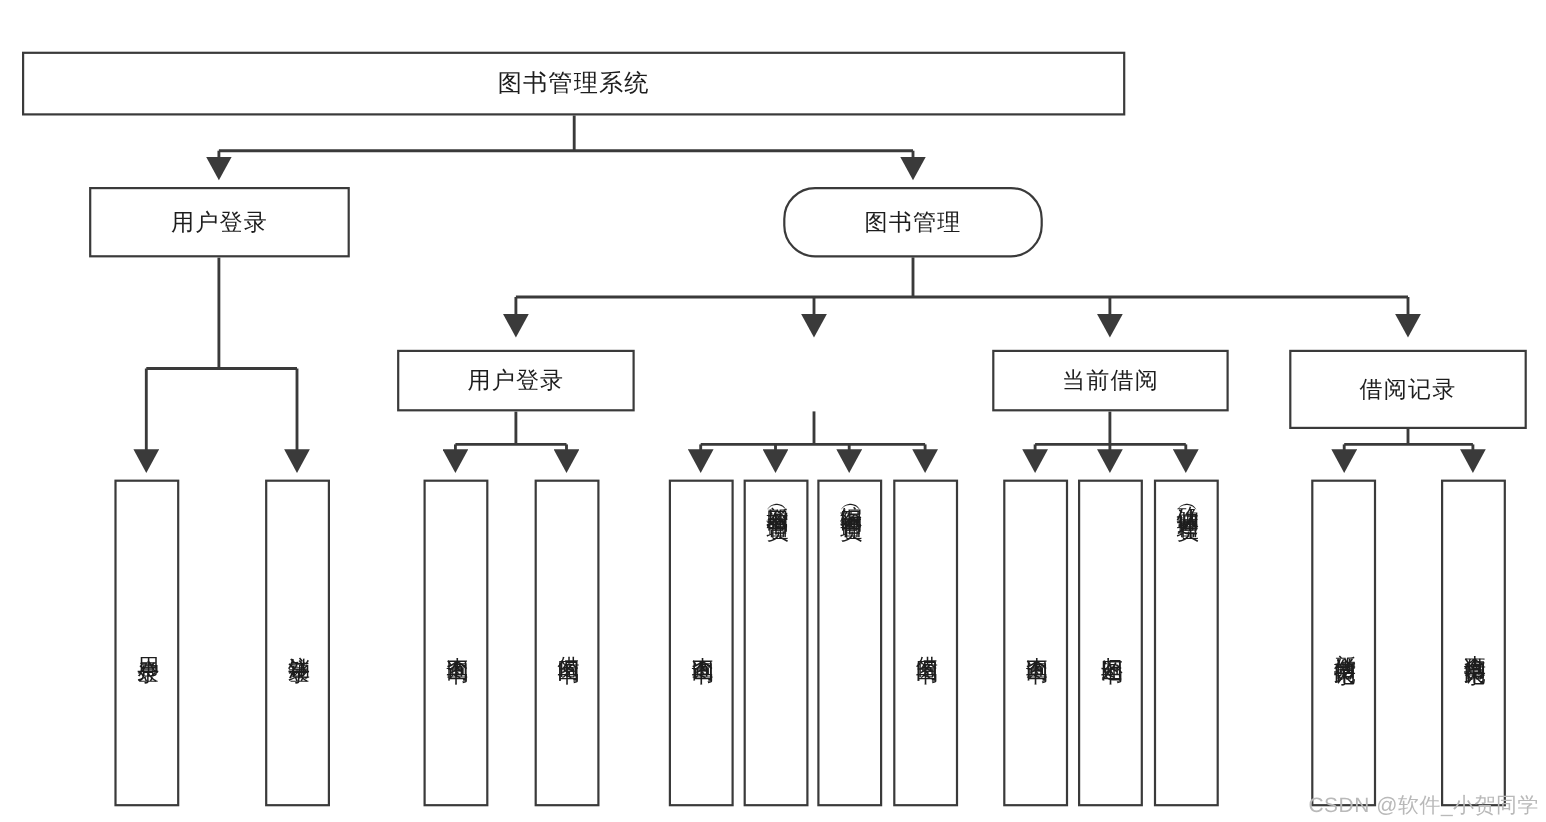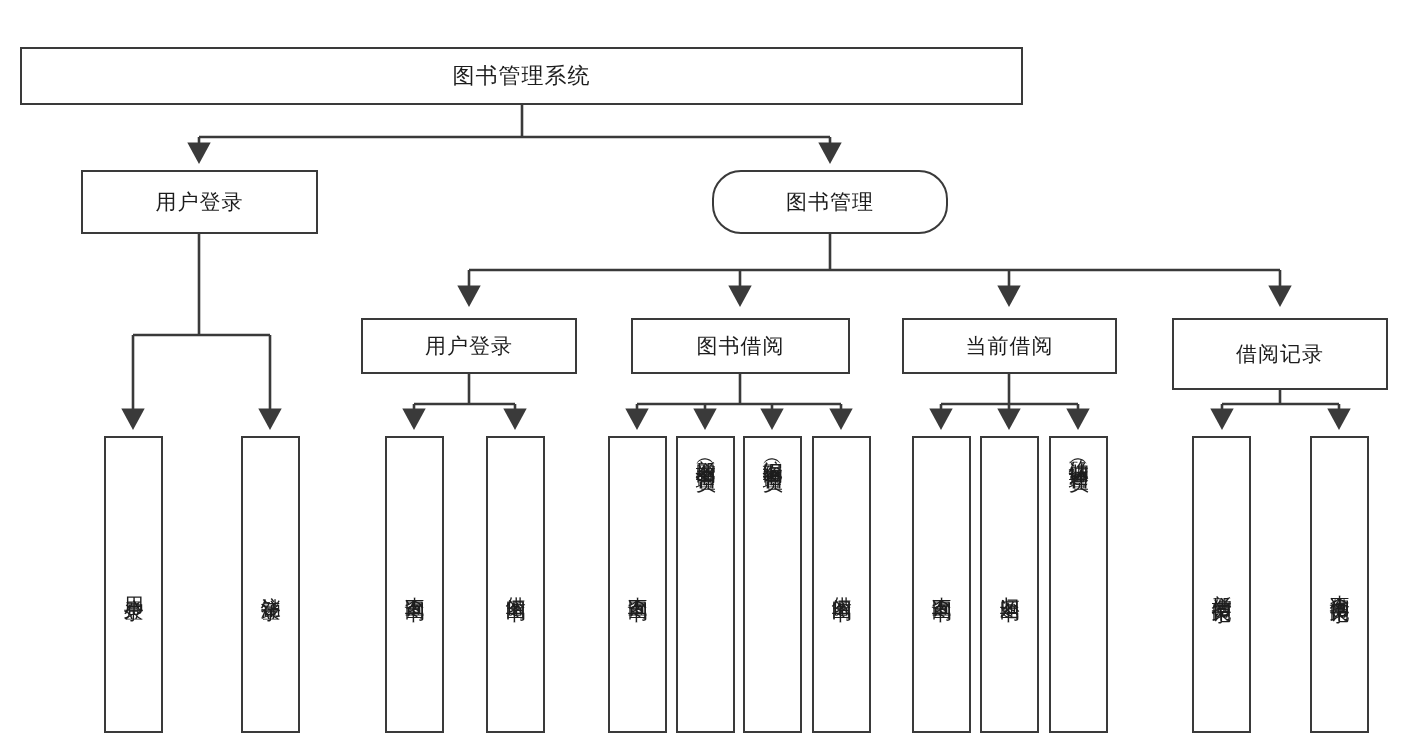--- a/index.html
+++ b/index.html
@@ -112,23 +112,20 @@
   <div class="node h" style="left:81px;top:170px;width:237px;height:64px;">
     <span>用户登录</span>
   </div>
   <div class="node h" style="left:712px;top:170px;width:236px;height:64px;border-radius:29px;">
     <span>图书管理</span>
   </div>
 
   <div class="node h" style="left:361px;top:318px;width:216px;height:56px;">
     <span>用户登录</span>
   </div>
-  <div class="node h" style="left:631px;top:318px;width:219px;height:56px;">
-    <span>图书借阅</span>
-  </div>
   <div class="node h" style="left:902px;top:318px;width:215px;height:56px;align-items:center;">
     <span>当前借阅</span>
   </div>
   <div class="node h" style="left:1172px;top:318px;width:216px;height:72px;">
     <span>借阅记录</span>
   </div>
 
   <div class="leaf center" style="left:104px;top:436px;width:59px;height:297px;">
     <span class="vtext">用户登录</span>
   </div>
@@ -166,14 +163,15 @@
     <span class="vtext">确认归还（管理员）</span>
   </div>
 
   <div class="leaf center" style="left:1192px;top:436px;width:59px;height:297px;">
     <span class="vtext">新增借阅记录</span>
   </div>
   <div class="leaf center" style="left:1310px;top:436px;width:59px;height:297px;">
     <span class="vtext">查询借阅记录</span>
   </div>
 
+  <div id="watermark">CSDN @软件_小贺同学</div>
 
 </div>
 
 </body></html>

